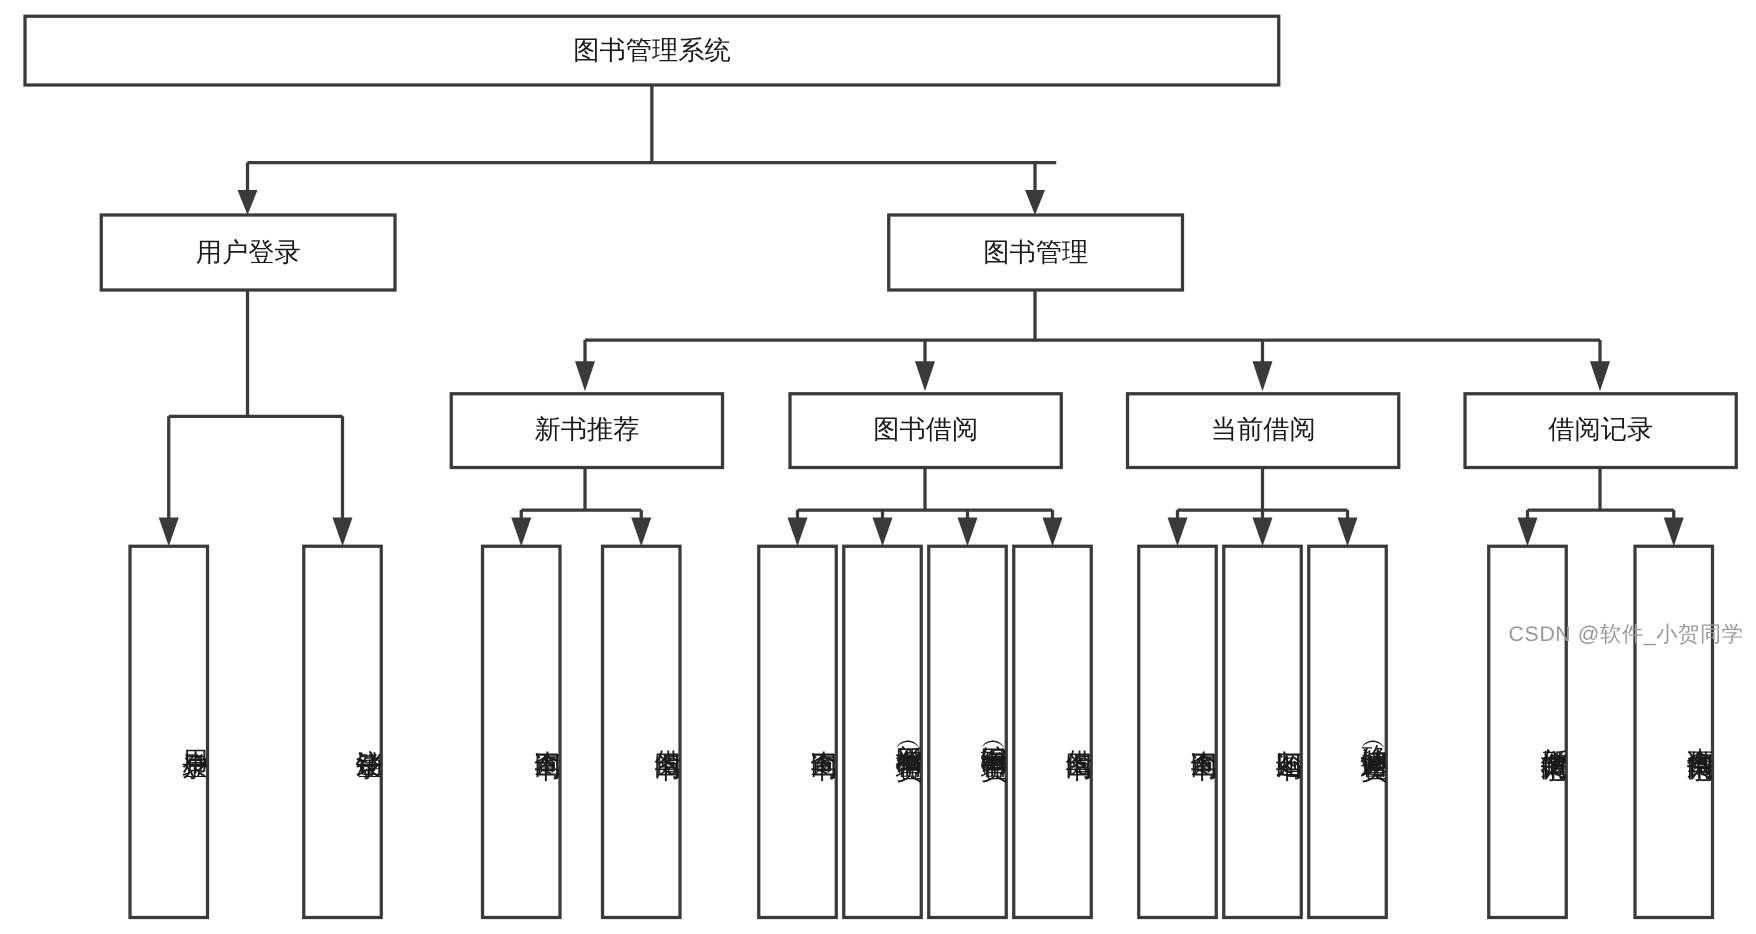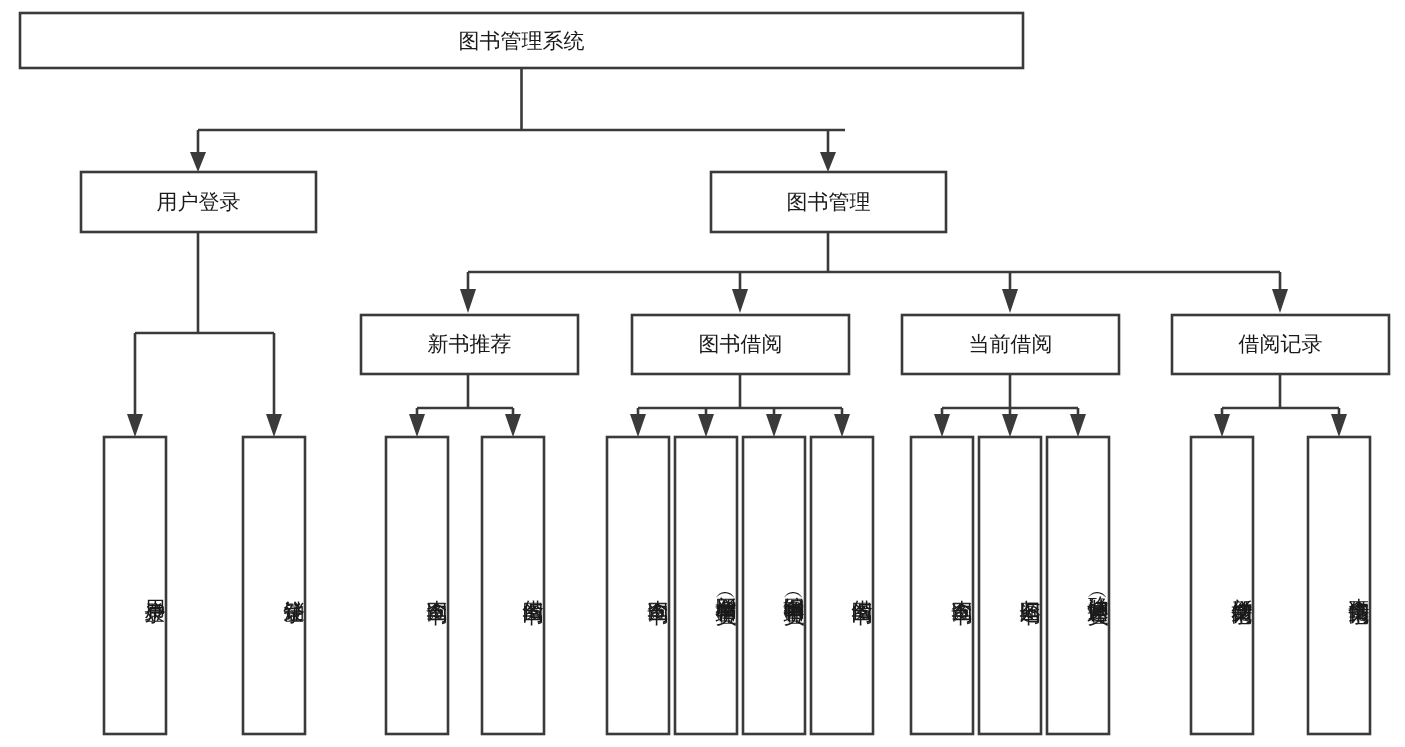--- a/index.html
+++ b/index.html
@@ -151,13 +151,14 @@
   <div class="leaf-label" style="left:743px;top:437px;width:62px;height:297px;">编辑图书（管理员）</div>
   <div class="leaf-label" style="left:811px;top:437px;width:62px;height:297px;">借阅图书</div>
 
   <div class="leaf-label" style="left:911px;top:437px;width:62px;height:297px;">查询图书</div>
   <div class="leaf-label" style="left:979px;top:437px;width:62px;height:297px;">归还图书</div>
   <div class="leaf-label" style="left:1047px;top:437px;width:62px;height:297px;">确认归还（管理员）</div>
 
   <div class="leaf-label" style="left:1191px;top:437px;width:62px;height:297px;">新增借阅记录</div>
   <div class="leaf-label" style="left:1308px;top:437px;width:62px;height:297px;">查询借阅记录</div>
 
+  <div class="watermark">CSDN @软件_小贺同学</div>
 </div>
 
 </body></html>

